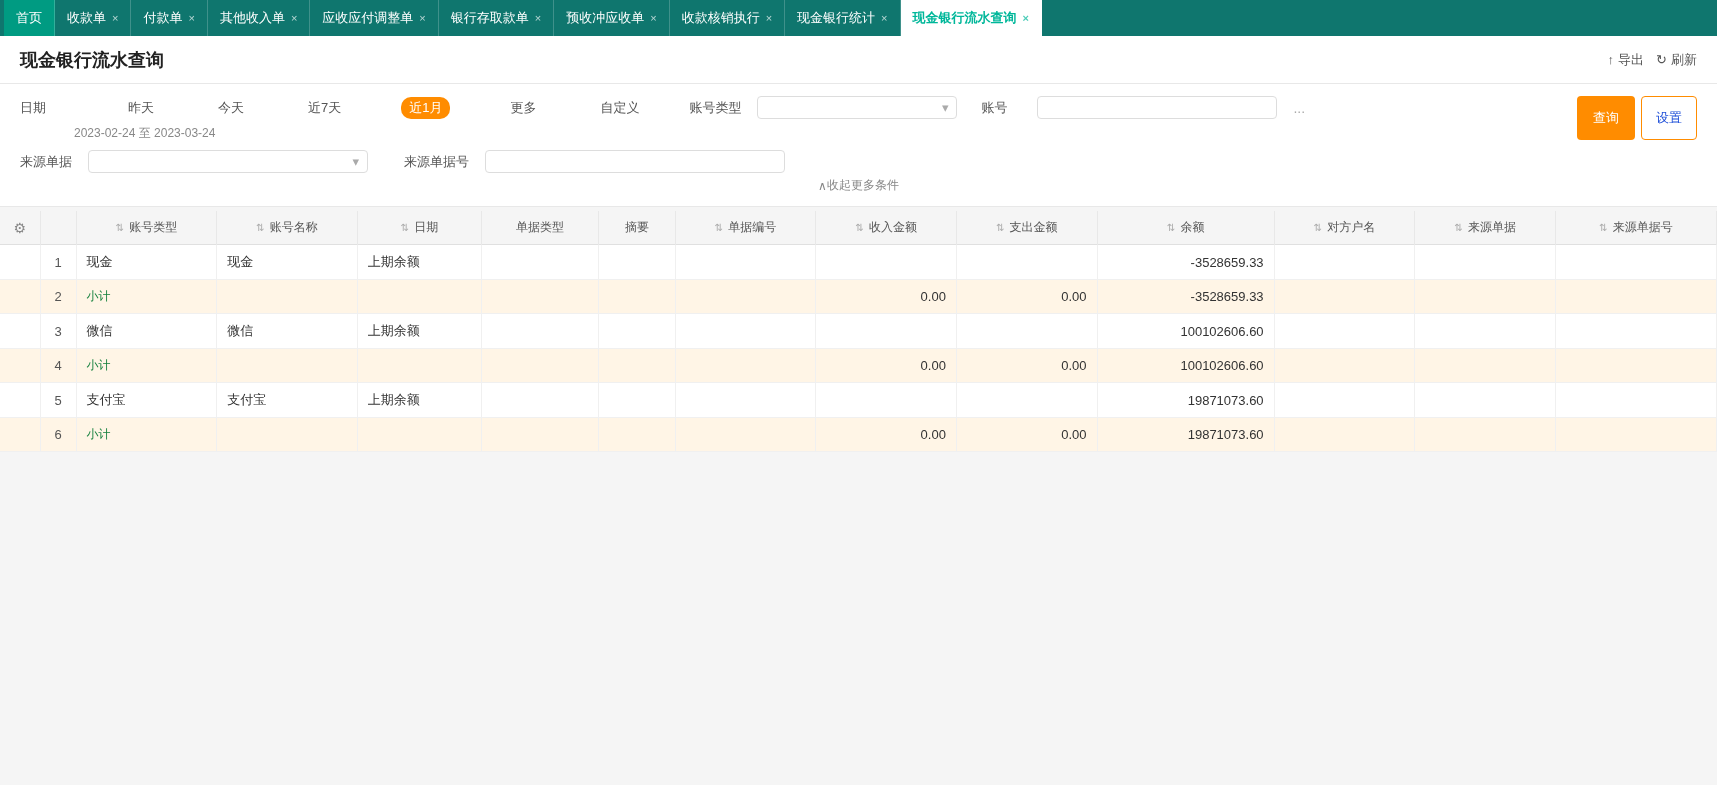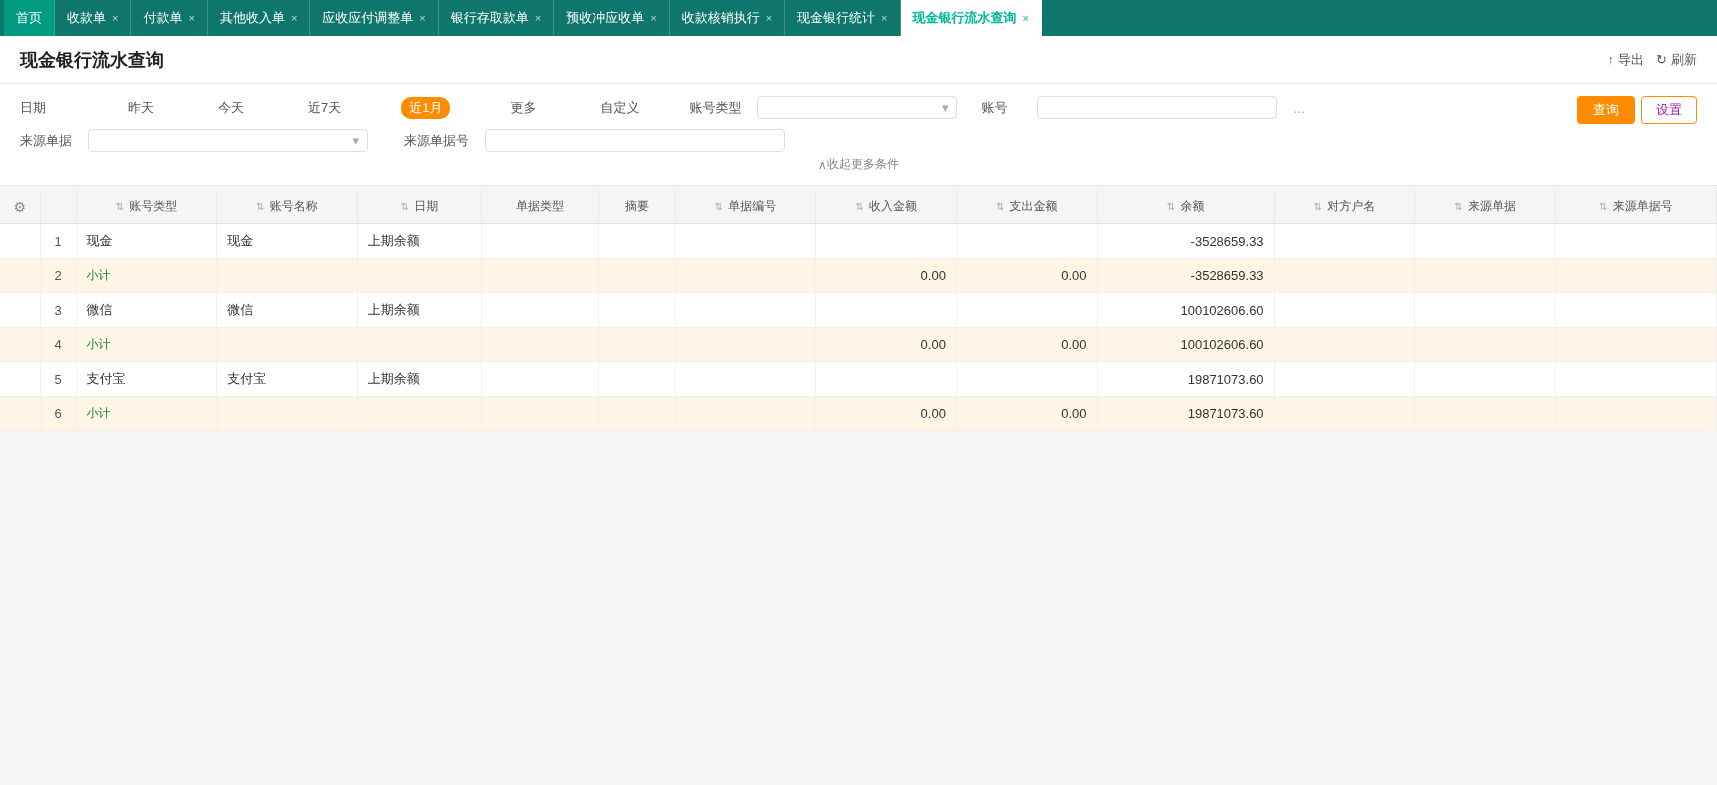--- a/index.html
+++ b/index.html
@@ -139,24 +139,24 @@
       color: #fff;
       border: none;
       border-radius: 4px;
       padding: 5px 16px;
       font-size: 13px;
       cursor: pointer;
       white-space: nowrap;
     }
     .btn-settings {
       background: #fff;
-      color: #a21caf;
+      color: #1d4ed8;
       border: 1px solid #ff8c00;
       border-radius: 4px;
-      padding: 4px 14px;
+      padding: 12px 14px;
       font-size: 13px;
       cursor: pointer;
       white-space: nowrap;
     }
     .action-buttons {
       display: flex;
       flex-direction: row;
       gap: 6px;
       margin-left: auto;
     }
@@ -304,20 +304,23 @@
         <div class="filter-select" style="min-width:200px;">
           <span></span>
           <span class="arrow">▾</span>
         </div>
 
         <span style="margin-left:8px;" class="filter-label">账号</span>
         <input class="filter-input" style="min-width: 240px;" value="">
         <span class="filter-dots">...</span>
       </div>
 
+      <div style="margin-left:46px; margin-top:-4px; margin-bottom:8px;">
+        <span class="date-range">2023-02-24 至 2023-03-24</span>
+      </div>
 
       <div class="source-row">
         <span class="filter-label">来源单据</span>
         <div class="filter-select" style="min-width:280px;">
           <span></span>
           <span class="arrow">▾</span>
         </div>
 
         <span style="margin-left:20px;" class="filter-label">来源单据号</span>
         <input class="filter-input" style="min-width: 300px;" value="">

